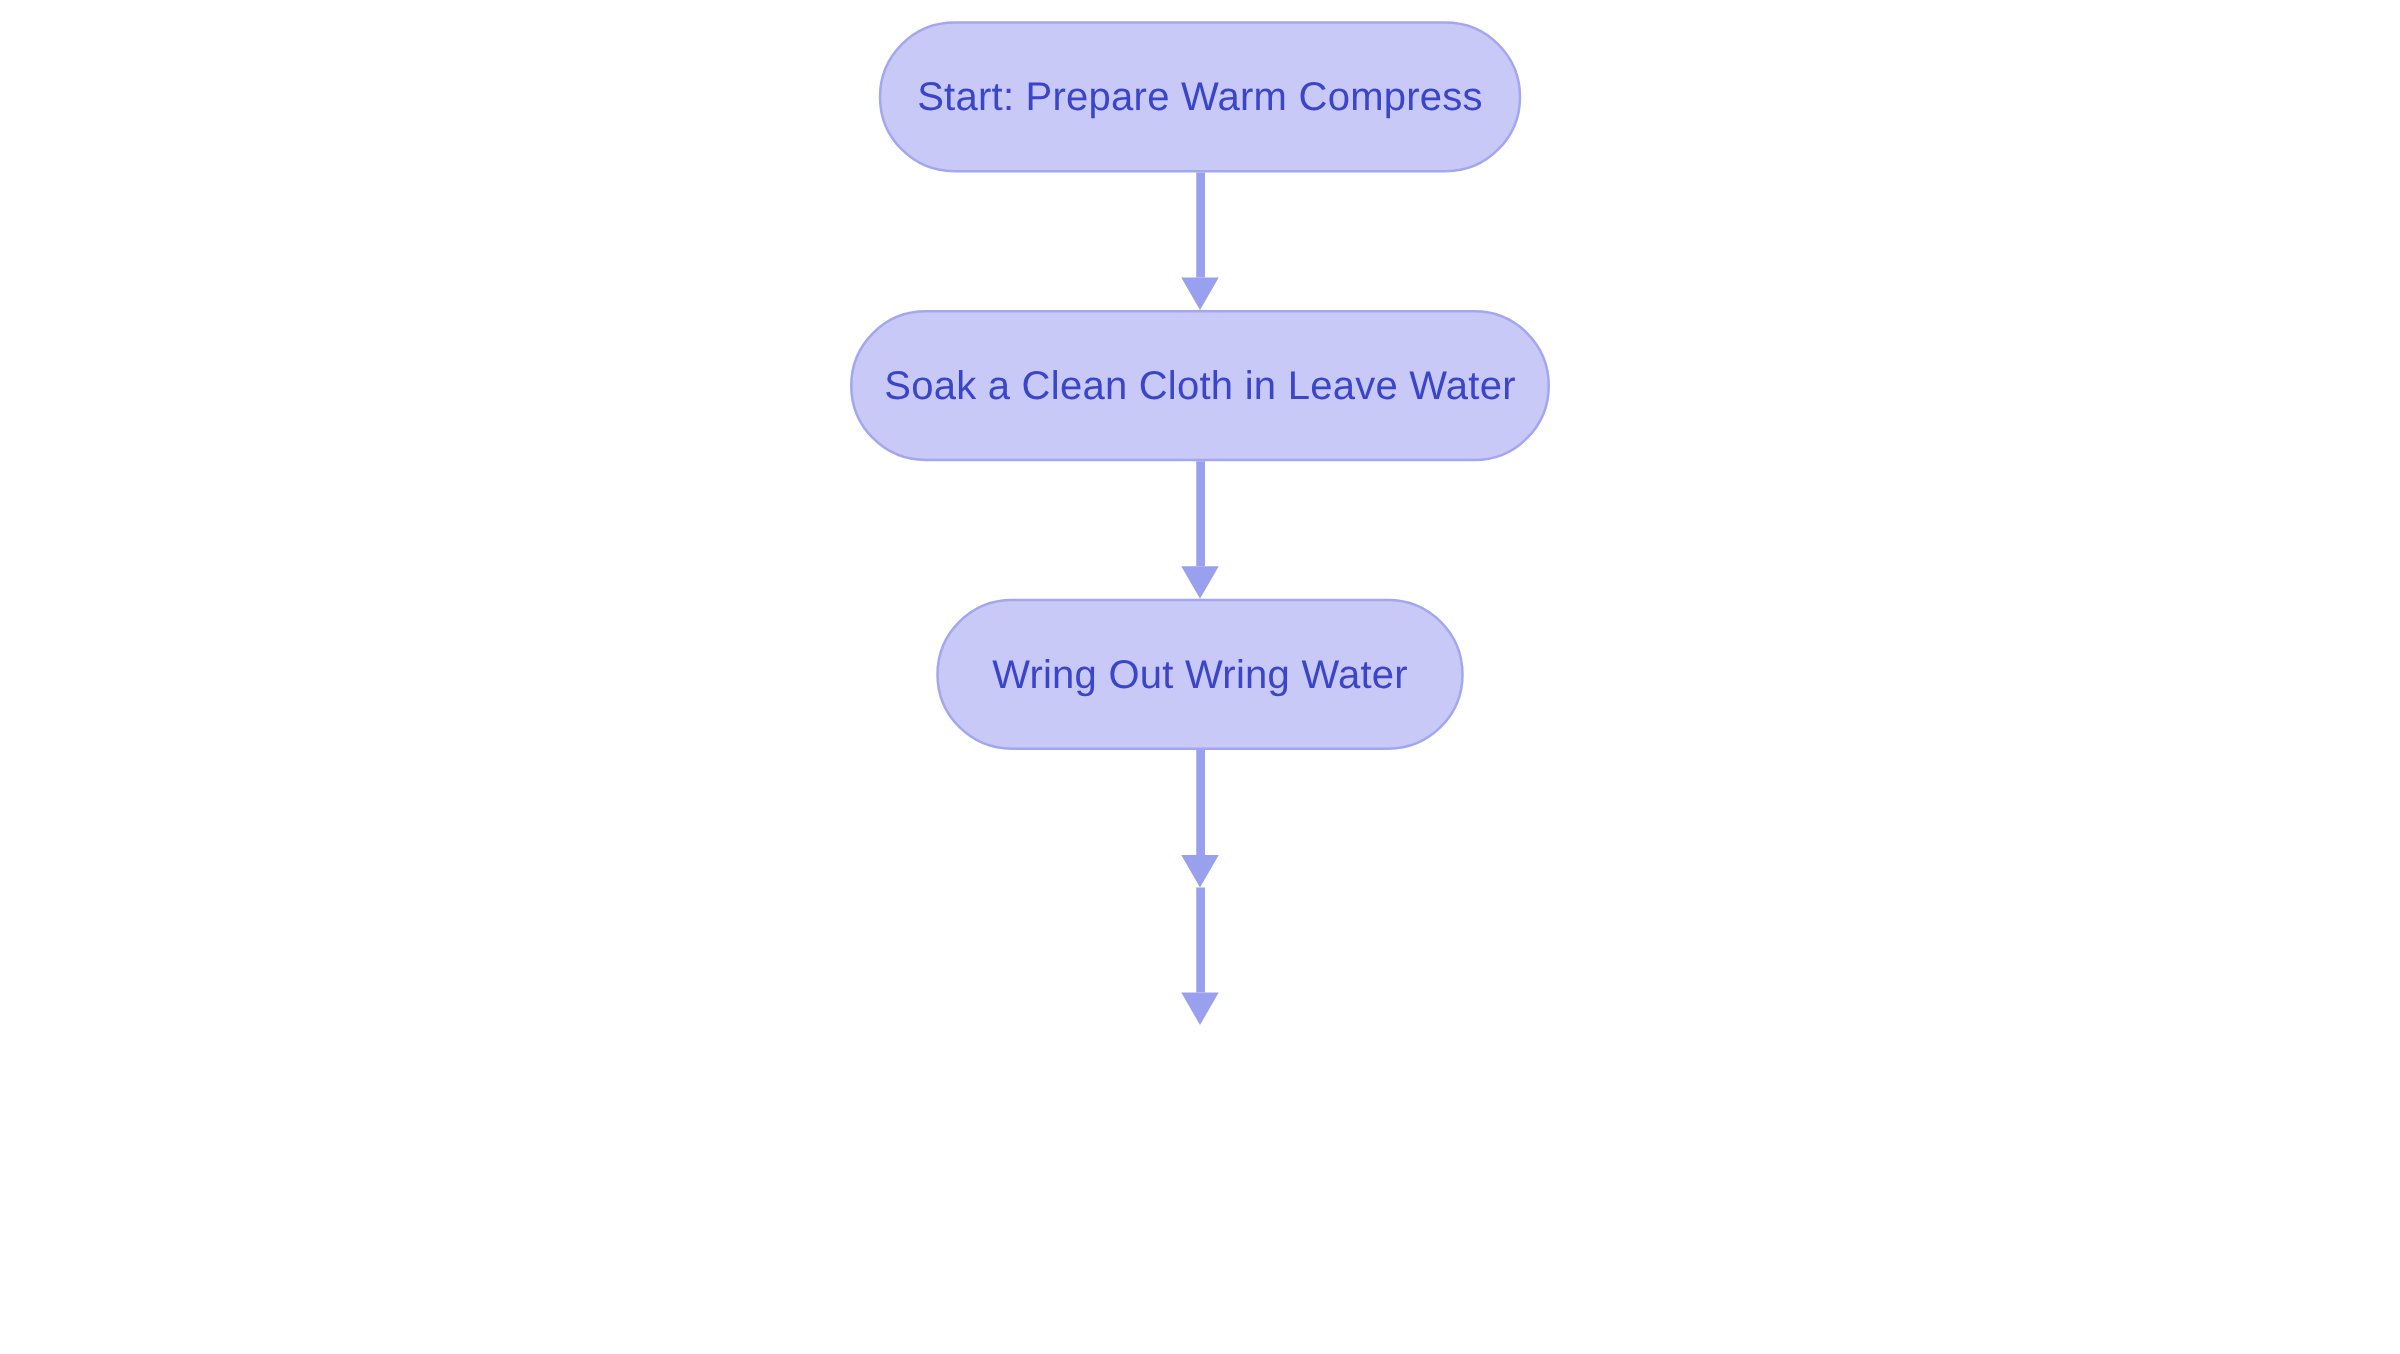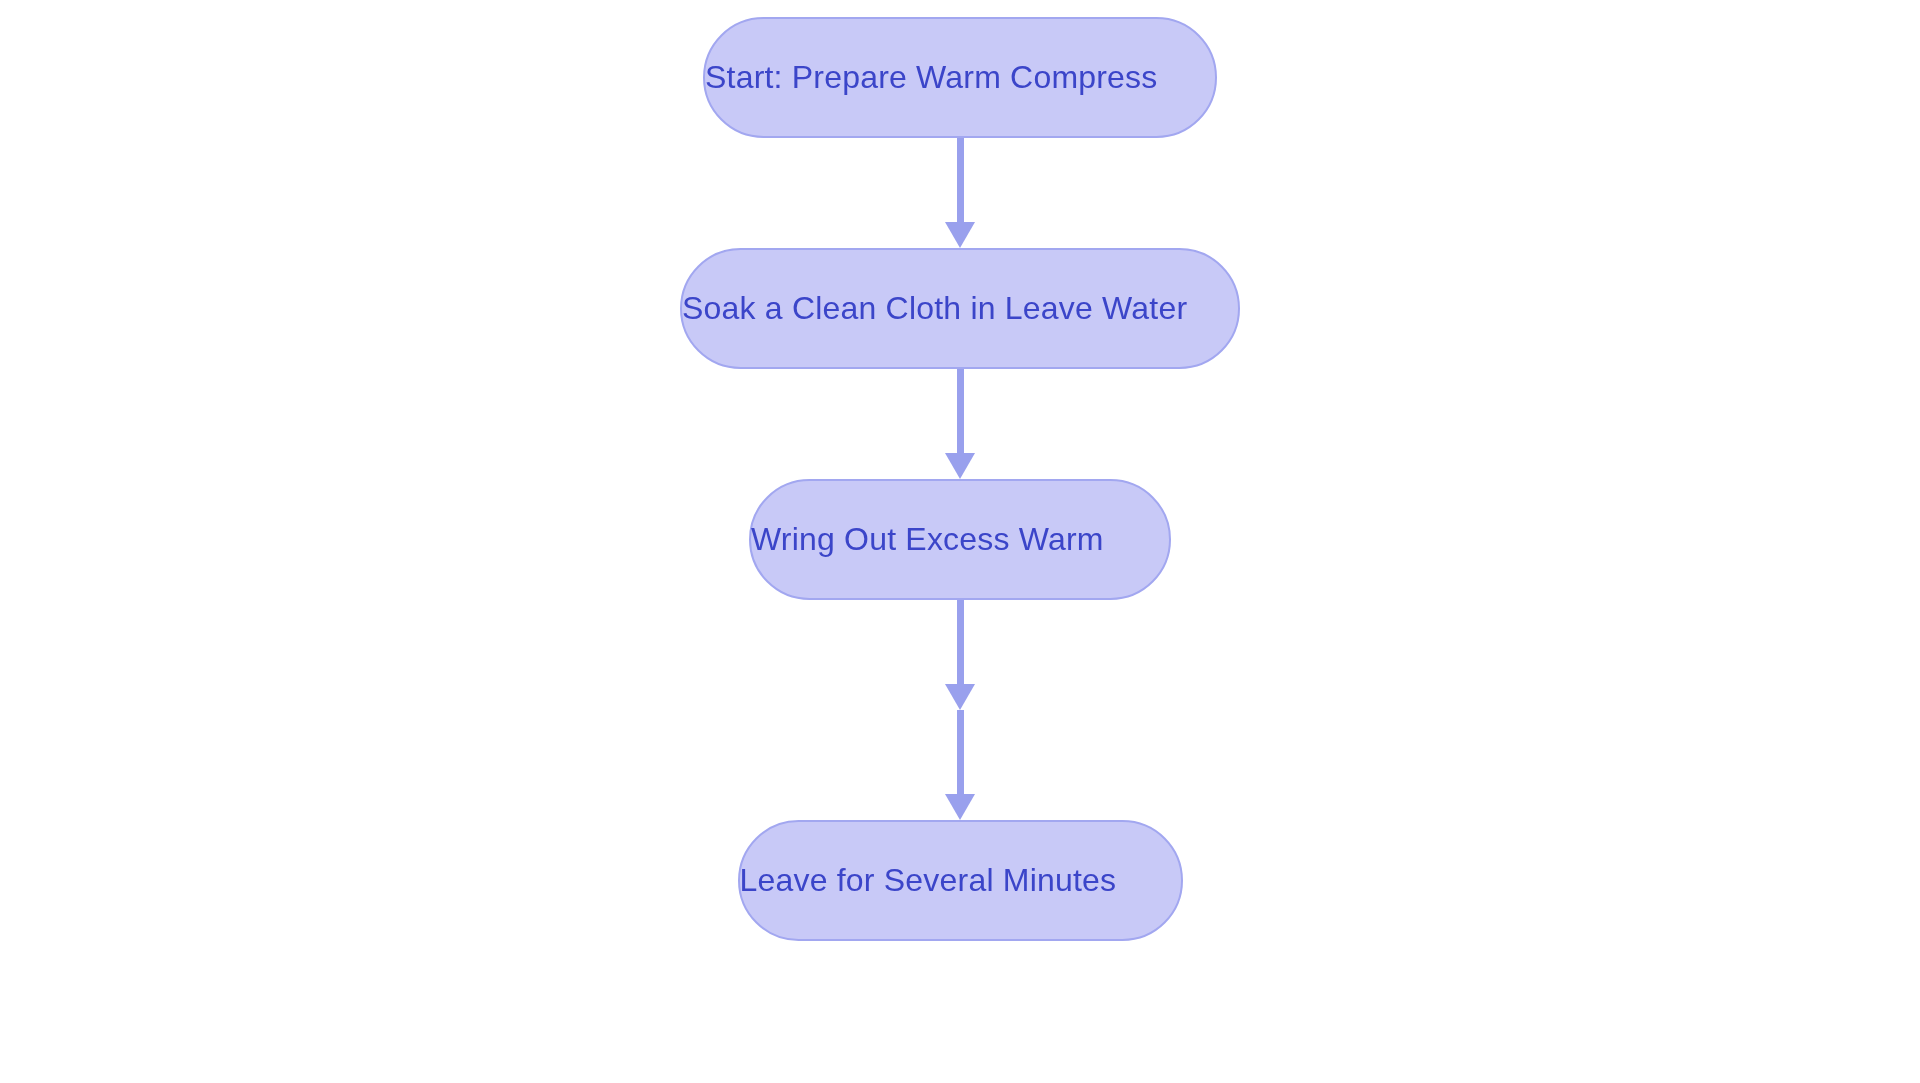--- a/index.html
+++ b/index.html
@@ -23,21 +23,21 @@
     font-family: "Liberation Sans", sans-serif;
     overflow: hidden;
   }
   .node {
     height: 121px;
     border-radius: 60.5px;
     background: var(--node-fill);
     border: 2px solid var(--node-border);
     display: flex;
     align-items: center;
-    justify-content: flex-start;
+    justify-content: center;
     flex: 0 0 auto;
   }
   .node-label {
     color: var(--node-text);
     font-size: 32px;
     letter-spacing: 0.2px;
     white-space: nowrap;
     text-align: center;
   }
   .node.n1 { width: 514px; }
@@ -83,31 +83,28 @@
   <div class="node n2">
     <span class="node-label">Soak a Clean Cloth in Leave Water</span>
   </div>
 
   <div class="arrow">
     <div class="arrow-line"></div>
     <div class="arrow-head"></div>
   </div>
 
   <div class="node n3">
-    <span class="node-label">Wring Out Excess Warm</span>
+    <span class="node-label">Wring Out Wring Water</span>
   </div>
 
   <div class="arrow">
     <div class="arrow-line"></div>
     <div class="arrow-head"></div>
   </div>
 
 
   <div class="arrow">
     <div class="arrow-line"></div>
     <div class="arrow-head"></div>
   </div>
 
-  <div class="node n5">
-    <span class="node-label">Leave for Several Minutes</span>
-  </div>
 
 </div>
 
 </body></html>

